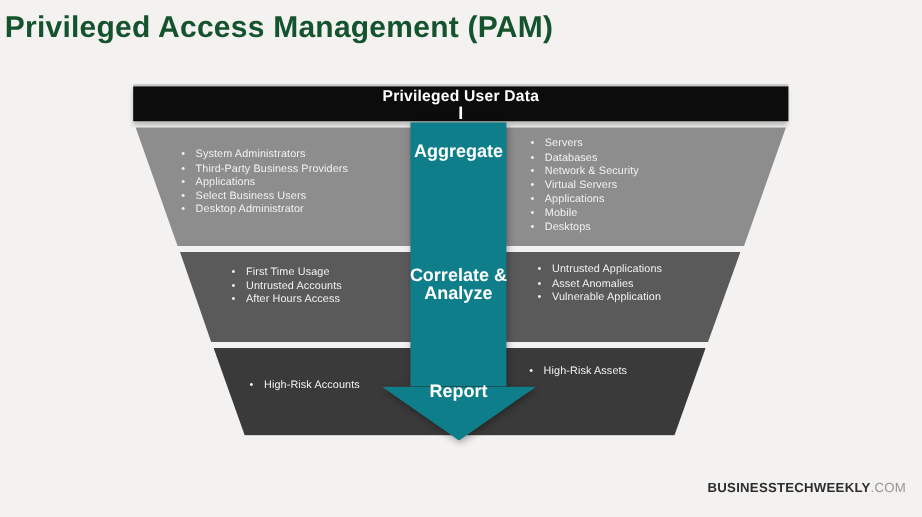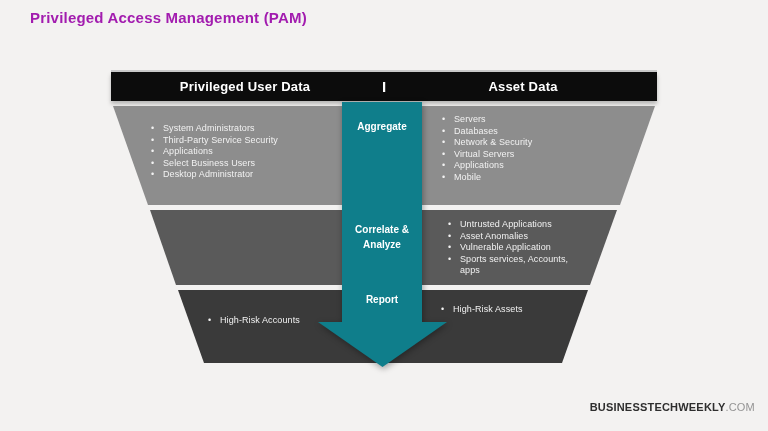--- a/index.html
+++ b/index.html
@@ -5,32 +5,33 @@
   html,body { margin:0; padding:0; }
   body {
     width:768px; height:431px;
     background:#f3f2f1;
     font-family:"Liberation Sans", sans-serif;
     overflow:hidden;
   }
   .canvas { position:relative; width:768px; height:431px; }
 
   .title {
-    position:absolute; left:30px; top:9px;
-    font-size:15px; font-weight:700; color:#a21caf; letter-spacing:0.2px;
+    position:absolute; left:4px; top:9px;
+    font-size:25px; font-weight:700; color:#14532d; letter-spacing:0.2px;
     white-space:nowrap;
   }
 
   
   .header-bar {
     position:absolute; left:111px; top:72px; width:546px; height:29px;
     background:#0c0c0c; color:#ffffff;
     display:flex; align-items:center;
     font-weight:700; font-size:13px;
     box-shadow:0 -2px 0 #c9c9c9, 0 3px 4px rgba(0,0,0,0.25);
+    flex-direction:column;
   }
   .header-half { flex:1; text-align:center; letter-spacing:0.2px; }
   .header-divider {
     width:10px; text-align:center; font-weight:700; font-size:15px;
     color:#ffffff; line-height:1;
   }
 
   
   .tier {
     position:absolute; left:111px; width:546px;
@@ -47,26 +48,26 @@
   .arrow {
     position:absolute; left:318px; top:102px; width:129px; height:266px;
     filter:drop-shadow(1px 2px 3px rgba(0,0,0,0.35));
   }
   .arrow-stem { position:absolute; left:24px; top:0; width:80px; height:220px; background:#0f7e8b; }
   .arrow-head { position:absolute; left:0; top:220px; width:129px; height:45px; background:#0f7e8b;
     clip-path:polygon(0 0, 100% 0, 50% 100%); }
 
   .stage-label {
     position:absolute; left:338px; width:88px; text-align:center;
-    color:#ffffff; font-weight:700; font-size:10px; line-height:14.5px;
+    color:#ffffff; font-weight:700; font-size:15px; line-height:14.5px;
     z-index:5;
   }
   .lab-aggregate { top:120px; }
   .lab-correlate { top:223px; }
-  .lab-report    { top:293px; }
+  .lab-report    { top:320px; }
 
   
   .bullets {
     position:absolute; margin:0; padding:0; list-style:none;
     color:#f2f2f2; font-size:9px; line-height:11.6px; letter-spacing:0.1px;
     z-index:4;
   }
   .bullets li { position:relative; padding-left:13px; }
   .bullets li::before { content:"\2022"; position:absolute; left:1px; top:0; }
   .t1-left  { left:150px; top:112px; width:185px;margin-top:11px; }
@@ -105,41 +106,46 @@
     <div class="arrow-stem"></div>
     <div class="arrow-head"></div>
   </div>
 
   <div class="stage-label lab-aggregate">Aggregate</div>
   <div class="stage-label lab-correlate">Correlate &amp; Analyze</div>
   <div class="stage-label lab-report">Report</div>
 
   <ul class="bullets t1-left">
     <li>System Administrators</li>
-    <li>Third-Party Service Security</li>
+    <li>Third-Party Business Providers</li>
     <li>Applications</li>
     <li>Select Business Users</li>
     <li>Desktop Administrator</li>
   </ul>
 
   <ul class="bullets t1-right">
     <li>Servers</li>
     <li>Databases</li>
     <li>Network &amp; Security</li>
     <li>Virtual Servers</li>
     <li>Applications</li>
     <li>Mobile</li>
+    <li>Desktops</li>
   </ul>
 
+  <ul class="bullets t2-left">
+    <li>First Time Usage</li>
+    <li>Untrusted Accounts</li>
+    <li>After Hours Access</li>
+  </ul>
 
   <ul class="bullets t2-right">
     <li>Untrusted Applications</li>
     <li>Asset Anomalies</li>
     <li>Vulnerable Application</li>
-    <li>Sports services, Accounts, apps</li>
   </ul>
 
   <ul class="bullets t3-left">
     <li>High-Risk Accounts</li>
   </ul>
 
   <ul class="bullets t3-right">
     <li>High-Risk Assets</li>
   </ul>
 

